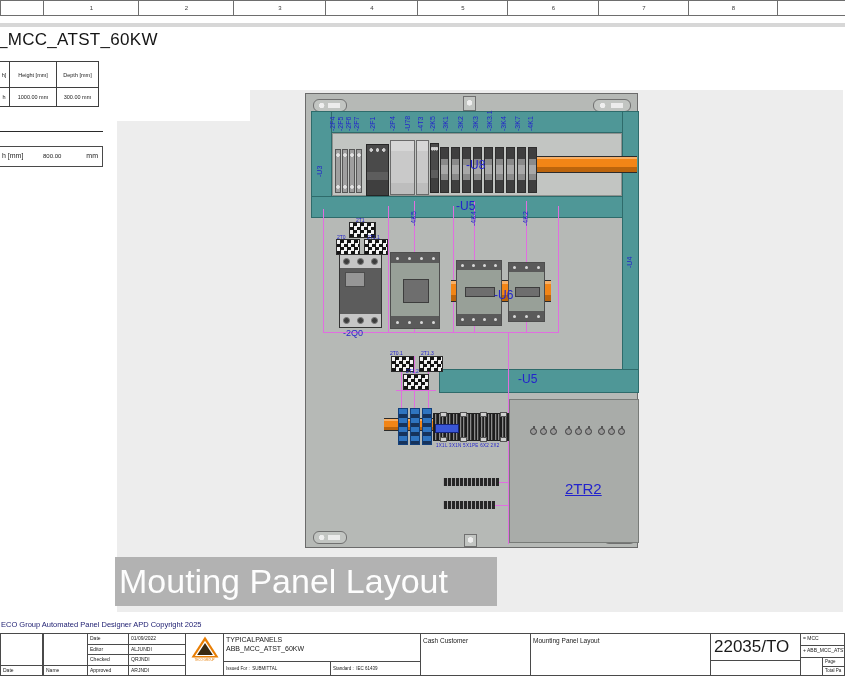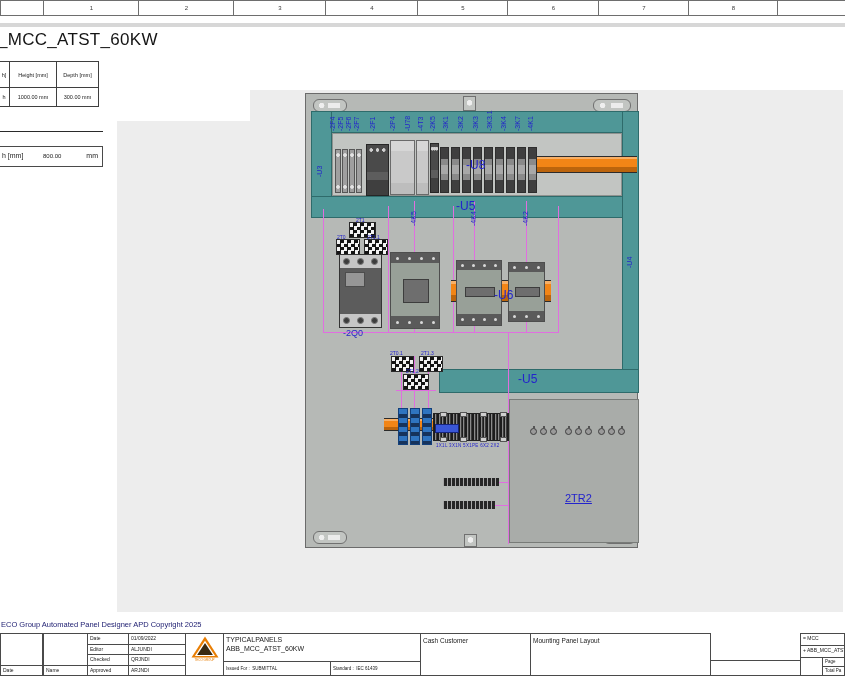--- a/index.html
+++ b/index.html
@@ -325,27 +325,28 @@
     <div class="tplate" style="left:203px;top:305px;width:130px;height:144px;">
       <div class="standoff" style="left:20px;top:28px;"></div>
       <div class="standoff" style="left:30px;top:28px;"></div>
       <div class="standoff" style="left:40px;top:28px;"></div>
       <div class="standoff" style="left:55px;top:28px;"></div>
       <div class="standoff" style="left:65px;top:28px;"></div>
       <div class="standoff" style="left:75px;top:28px;"></div>
       <div class="standoff" style="left:88px;top:28px;"></div>
       <div class="standoff" style="left:98px;top:28px;"></div>
       <div class="standoff" style="left:108px;top:28px;"></div>
-      <div class="hlab" style="left:55px;top:92px;font-size:11px;text-decoration:underline;">2TR2</div>
+      <div class="hlab" style="left:55px;top:80px;font-size:15px;text-decoration:underline;">2TR2</div>
     </div>
 
     <div class="darkstrip" style="left:137px;top:384px;width:56px;height:8px;"></div>
     <div class="darkstrip" style="left:137px;top:407px;width:52px;height:8px;"></div>
   </div>
 
+  <div class="bigcaption">Mouting Panel Layout</div>
 
   <div class="copyright">ECO Group Automated Panel Designer APD Copyright 2025</div>
 
   <div class="tblock">
     <div class="cell" style="left:0;top:0;width:43px;height:33px;"></div>
     <div class="cell" style="left:43px;top:0;width:45px;height:33px;"></div>
     <div class="cell" style="left:0;top:32px;width:43px;height:11px;">
         <span class="pad">Date</span>
       </div>
     <div class="cell" style="left:43px;top:32px;width:45px;height:11px;">
@@ -396,20 +397,23 @@
     <div class="cell" style="left:330px;top:28px;width:91px;height:15px;">
       <span class="pad" style="padding-top:4px;font-size:4.5px;"><span>Standard :</span>&nbsp;&nbsp;<span>IEC 61439</span></span>
     </div>
 
     <div class="cell" style="left:420px;top:0;width:111px;height:43px;">
       <span class="pad" style="font-size:6.5px;padding-top:3px;">Cash Customer</span>
     </div>
     <div class="cell" style="left:530px;top:0;width:181px;height:43px;">
       <span class="pad" style="font-size:6.5px;padding-top:3px;">Mounting Panel Layout</span>
     </div>
+    <div class="cell" style="left:710px;top:0;width:91px;height:28px;font-size:17px;line-height:26px;">
+      <span style="padding-left:3px;">22035/TO</span>
+    </div>
     <div class="cell" style="left:710px;top:27px;width:91px;height:16px;"></div>
 
     <div class="cell" style="left:800px;top:0;width:45px;height:13px;">
         <span class="pad">=  MCC</span>
       </div>
     <div class="cell" style="left:800px;top:12px;width:45px;height:13px;">
         <span class="pad">+  ABB_MCC_ATST</span>
       </div>
     <div class="cell" style="left:800px;top:24px;width:23px;height:19px;"></div>
     <div class="cell" style="left:822px;top:24px;width:23px;height:10px;font-size:4.5px;">

